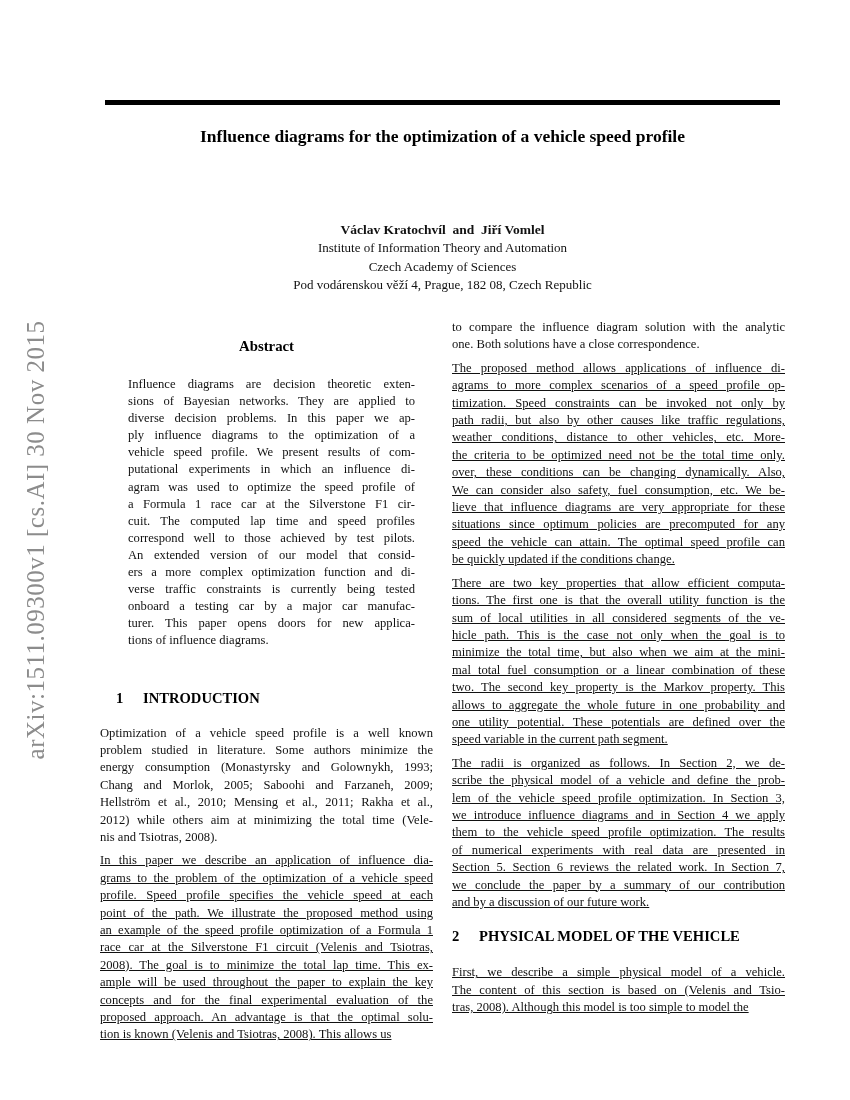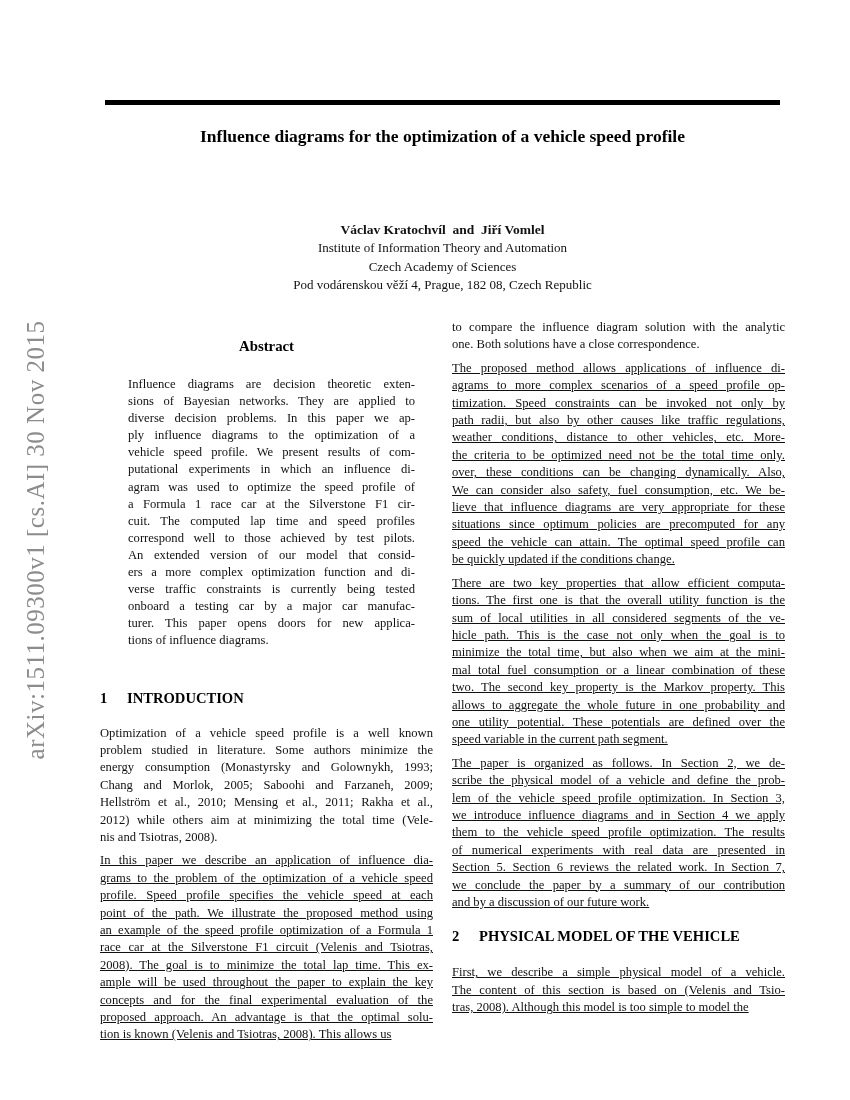--- a/index.html
+++ b/index.html
@@ -22,21 +22,21 @@
   #author-block { position:absolute; left:105px; top:221px; width:675px; text-align:center; line-height:18.3px; font-size:13px; }
   #author-names { font-weight:bold; font-size:13.5px; }
   
   .col { position:absolute; width:333px; font-size:12.6px; line-height:17.4px; text-align:justify; }
   #col-left  { left:100px; top:337px; }
   #col-right { left:452px; top:319px; }
   .abstract-heading { text-align:center; font-weight:bold; font-size:14.8px; color:#000; margin:0; line-height:18px; }
   .abstract-body { margin:21px 18px 0 28px; line-height:17.1px; }
   .sec-heading { font-weight:bold; font-size:14.6px; color:#000; line-height:20px; margin:0; text-align:left; }
   .sec-heading .sec-num { display:inline-block; min-width:27px; }
-  #sec1-heading { margin-top:38px; }
+  #sec1-heading { margin-top:38px;margin-left:16px; }
   #sec2-heading { margin-top:15px; }
   .para { margin:0; }
   .para + .para { margin-top:6px;text-decoration:underline; }
   #intro-p1 { margin-top:17px; }
   #phys-p1 { margin-top:18px;text-decoration:underline; }
   
   .ln { text-align:justify; text-align-last:justify; }
   .ln-last { text-align-last:left; }
 </style>
 </head>
@@ -131,21 +131,21 @@
         <div class="ln">sum of local utilities in all considered segments of the ve-</div>
         <div class="ln">hicle path. This is the case not only when the goal is to</div>
         <div class="ln">minimize the total time, but also when we aim at the mini-</div>
         <div class="ln">mal total fuel consumption or a linear combination of these</div>
         <div class="ln">two. The second key property is the Markov property. This</div>
         <div class="ln">allows to aggregate the whole future in one probability and</div>
         <div class="ln">one utility potential. These potentials are defined over the</div>
         <div class="ln ln-last">speed variable in the current path segment.</div>
       </div>
     <div class="para">
-        <div class="ln">The paper is organized as follows. In Section 2, we de-</div>
+        <div class="ln">The radii is organized as follows. In Section 2, we de-</div>
         <div class="ln">scribe the physical model of a vehicle and define the prob-</div>
         <div class="ln">lem of the vehicle speed profile optimization. In Section 3,</div>
         <div class="ln">we introduce influence diagrams and in Section 4 we apply</div>
         <div class="ln">them to the vehicle speed profile optimization. The results</div>
         <div class="ln">of numerical experiments with real data are presented in</div>
         <div class="ln">Section 5. Section 6 reviews the related work. In Section 7,</div>
         <div class="ln">we conclude the paper by a summary of our contribution</div>
         <div class="ln ln-last">and by a discussion of our future work.</div>
       </div>
 

